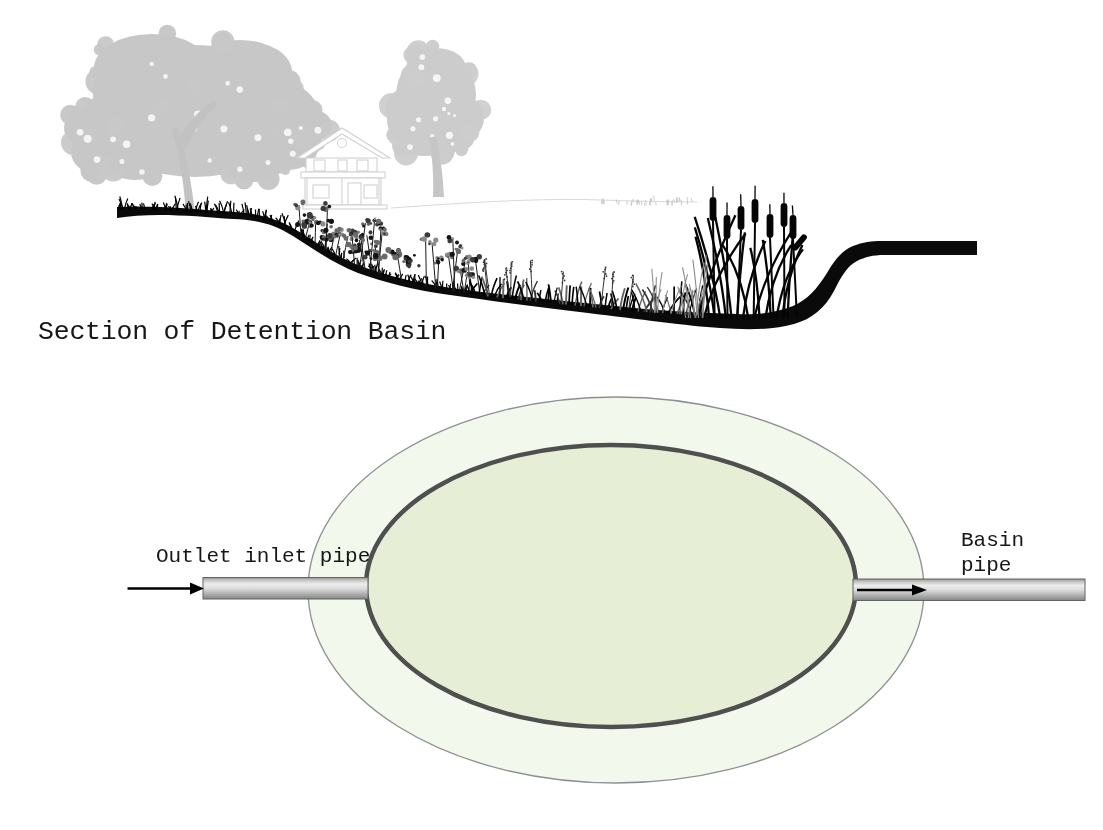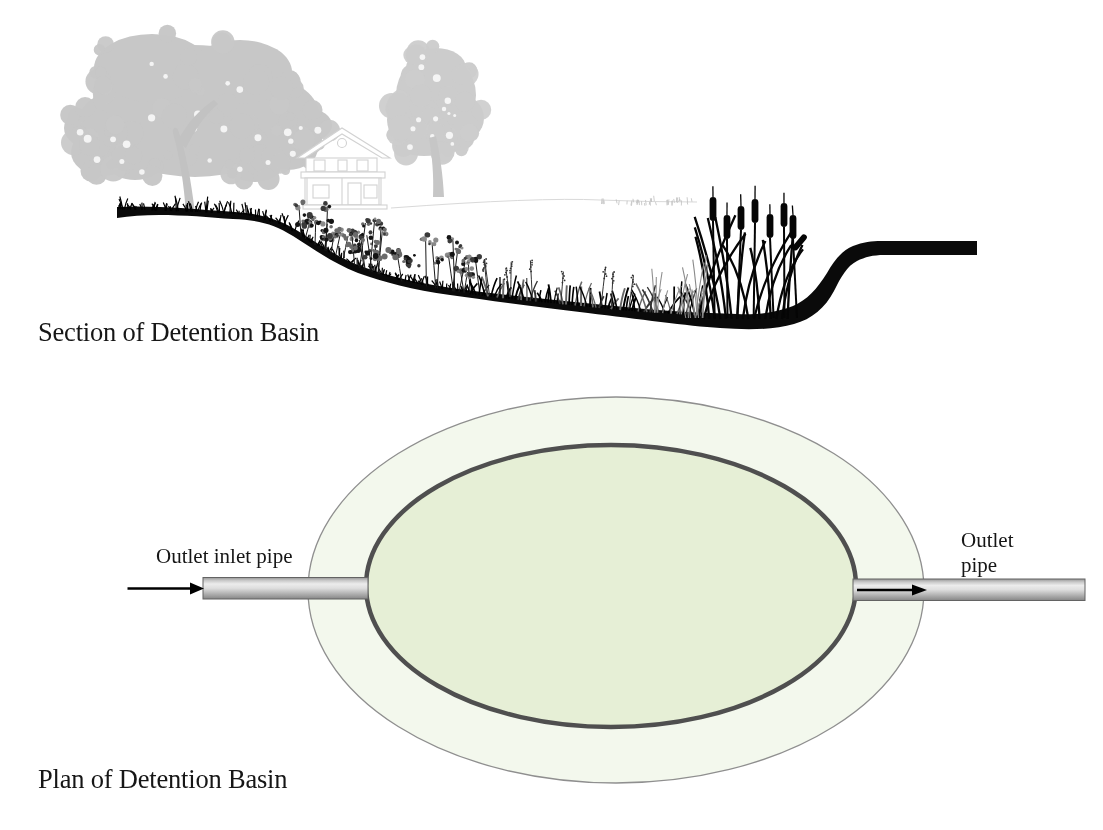--- a/index.html
+++ b/index.html
@@ -1,19 +1,19 @@
 <!DOCTYPE html>
 <html style="--page-bg: #ffffff; --text: #161616; --ground: #0a0a0a; --tree-light: #c7c7c7; --tree-dark: #c2c2c2; --house-line: #d2d2d2; --outer-basin-fill: #f3f8ed; --outer-basin-border: #8f8f8f; --inner-basin-fill: #e6efd6; --inner-basin-border: #4f4f4f; --pipe-border: #636363; --arrow: #000000;"><head>
 <meta charset="utf-8">
 <style>
   html,body{margin:0;padding:0;background:#fff;}
   .canvas{
     position:relative;width:1103px;height:802px;overflow:hidden;
     background:var(--page-bg,#ffffff);
-    font-family:Liberation Serif, serif;
+    font-family:Liberation Mono, monospace;
   }
   svg{position:absolute;left:0;display:block;}
   .label{
     position:absolute;color:var(--text,#161616);line-height:1;
     white-space:pre-line;
   }
   .title{font-size:26.5px;letter-spacing:-0.2px;}
   .pipe-label{font-size:21px;line-height:25px;}
 </style>
 </head>
@@ -978,16 +978,15 @@
       <line x1="127.5" y1="228.5" x2="191" y2="228.5" stroke-width="2.6"></line>
       <polygon points="190,222.5 204,228.5 190,234.5" stroke="none"></polygon>
     </g>
     <g style="fill:var(--arrow,#000);stroke:var(--arrow,#000)">
       <line x1="857" y1="230" x2="914" y2="230" stroke-width="2.6"></line>
       <polygon points="912,224.5 927,230 912,235.5" stroke="none"></polygon>
     </g>
   </svg>
 
   <div class="label pipe-label" style="left:156px;top:544px">Outlet inlet pipe</div>
-  <div class="label pipe-label" style="left:961px;top:528px">Outlet
+  <div class="label pipe-label" style="left:961px;top:528px">Basin
 pipe</div>
-  <div class="label title" style="left:38px;top:766px">Plan of Detention Basin</div>
 </div>
 
 </body></html>

